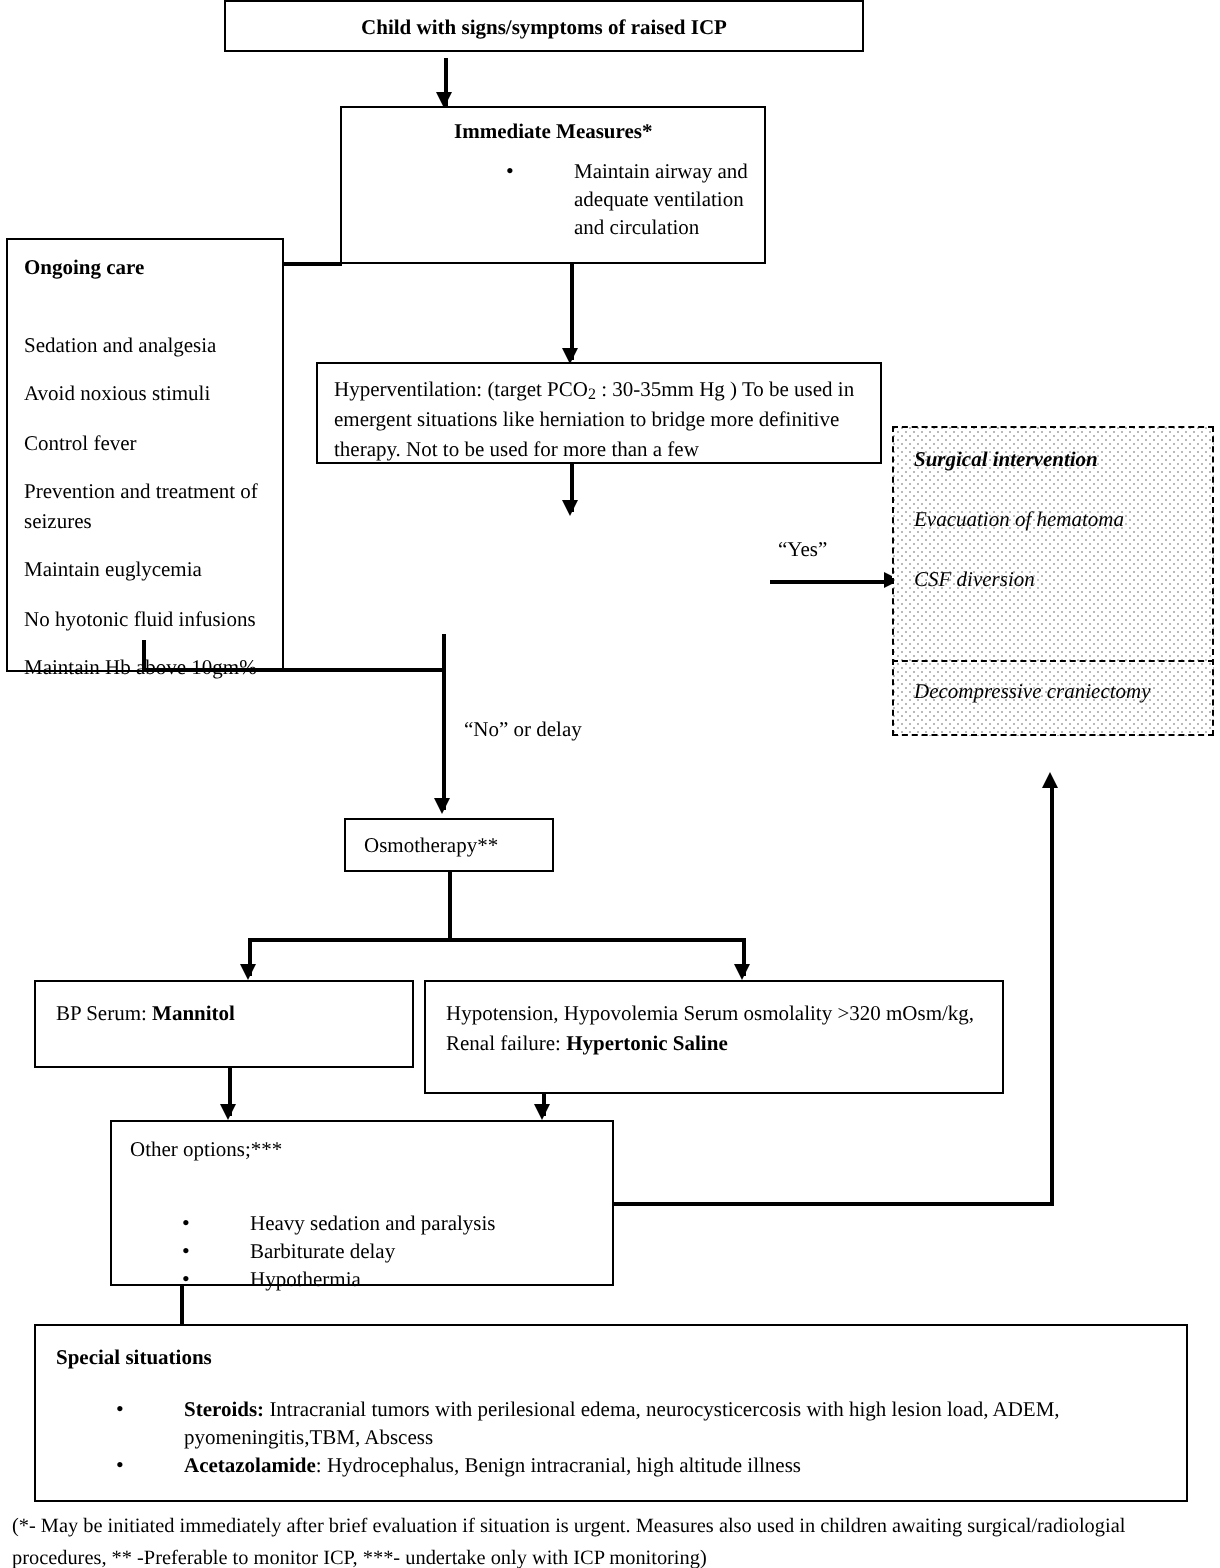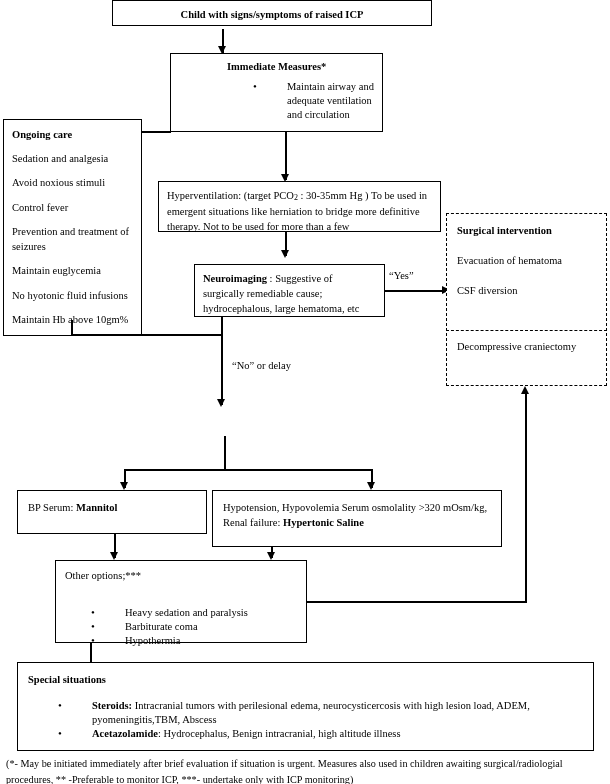--- a/index.html
+++ b/index.html
@@ -121,21 +121,21 @@
     </div>
   </div>
 
   <div class="vl" style="left:285px;top:132px;height:48px;"></div>
   <div class="arrow-d" style="left:280.5px;top:174px;"></div>
 
   <div class="hl" style="left:141px;top:131px;width:30px;"></div>
 
   <div class="box" style="left:3px;top:119px;width:139px;height:217px;">
     <div style="padding:7px 8px 0 8px;">
-      <div class="ttl" style="margin-bottom:9px;">Ongoing care</div>
+      <div class="ttl" style="margin-bottom:24px;">Ongoing care</div>
       <div style="margin-bottom:9px;">Sedation and analgesia</div>
       <div style="margin-bottom:9px;">Avoid noxious stimuli</div>
       <div style="margin-bottom:9px;">Control fever</div>
       <div style="margin-bottom:9px;">Prevention and treatment of seizures</div>
       <div style="margin-bottom:9px;">Maintain euglycemia</div>
       <div style="margin-bottom:9px;">No hyotonic fluid infusions</div>
       <div>Maintain Hb above 10gm%</div>
     </div>
   </div>
 
@@ -144,42 +144,40 @@
 
   <div class="box" style="left:158px;top:181px;width:283px;height:51px;">
     <div class="pad" style="padding:6px 8px;">
       <span>Hyperventilation: (target PCO</span><span class="sub">2</span><span> : 30-35mm Hg ) To be used in emergent situations like herniation to bridge more definitive therapy. Not to be used for more than a few</span>
     </div>
   </div>
 
   <div class="vl" style="left:285px;top:232px;height:24px;"></div>
   <div class="arrow-d" style="left:280.5px;top:250px;"></div>
 
-  <div class="box" style="left:194px;top:264px;width:191px;height:53px;">
-    <div class="pad" style="padding:6px 8px;">
-      <span class="b">Neuroimaging</span><span> : Suggestive of surgically remediable cause; hydrocephalous, large hematoma, etc</span>
-    </div>
-  </div>
 
   <div class="hl" style="left:385px;top:290px;width:62px;"></div>
   <div class="arrow-r" style="left:442px;top:285.5px;"></div>
   <div class="lbl" style="left:389px;top:270px;">“Yes”</div>
 
-  <div class="surg" style="left:446px;top:213px;width:161px;height:173px;">
+  <div class="surg" style="left:446px;top:213px;width:161px;height:155px;font-style:italic;">
     <div class="line b" style="left:10px;top:11px;">Surgical intervention</div>
     <div class="line" style="left:10px;top:41px;">Evacuation of hematoma</div>
     <div class="line" style="left:10px;top:71px;">CSF diversion</div>
     <div class="div" style="top:116px;"></div>
     <div class="line" style="left:10px;top:127px;">Decompressive craniectomy</div>
   </div>
 
   <div class="vl" style="left:221px;top:317px;height:88px;"></div>
   <div class="arrow-d" style="left:216.5px;top:399px;"></div>
   <div class="lbl" style="left:232px;top:360px;">“No” or delay</div>
 
+  <div class="box" style="left:172px;top:409px;width:105px;height:27px;">
+    <div class="pad" style="padding:6px 9px;">Osmotherapy**</div>
+  </div>
 
   <div class="vl" style="left:224px;top:436px;height:34px;"></div>
   <div class="hl" style="left:124px;top:469px;width:248px;"></div>
   <div class="vl" style="left:124px;top:469px;height:19px;"></div>
   <div class="arrow-d" style="left:119.5px;top:482px;"></div>
   <div class="vl" style="left:371px;top:469px;height:19px;"></div>
   <div class="arrow-d" style="left:366.5px;top:482px;"></div>
 
   <div class="box" style="left:17px;top:490px;width:190px;height:44px;">
     <div class="pad" style="padding:9px 10px;">
@@ -196,21 +194,21 @@
   <div class="vl" style="left:114px;top:534px;height:24px;"></div>
   <div class="arrow-d" style="left:109.5px;top:552px;"></div>
   <div class="vl" style="left:271px;top:547px;height:11px;"></div>
   <div class="arrow-d" style="left:266.5px;top:552px;"></div>
 
   <div class="box" style="left:55px;top:560px;width:252px;height:83px;">
     <div style="padding:7px 9px 0 9px;">
       <div>Other options;***</div>
       <ul class="bul tight" style="margin-top:23px;">
         <li>Heavy sedation and paralysis</li>
-        <li>Barbiturate coma</li>
+        <li>Barbiturate delay</li>
         <li>Hypothermia</li>
       </ul>
     </div>
   </div>
 
   <div class="hl" style="left:307px;top:601px;width:219px;"></div>
   <div class="vl" style="left:525px;top:394px;height:209px;"></div>
   <div class="arrow-u" style="left:521px;top:386px;"></div>
 
   <div class="vl" style="left:90px;top:643px;height:21px;"></div>

